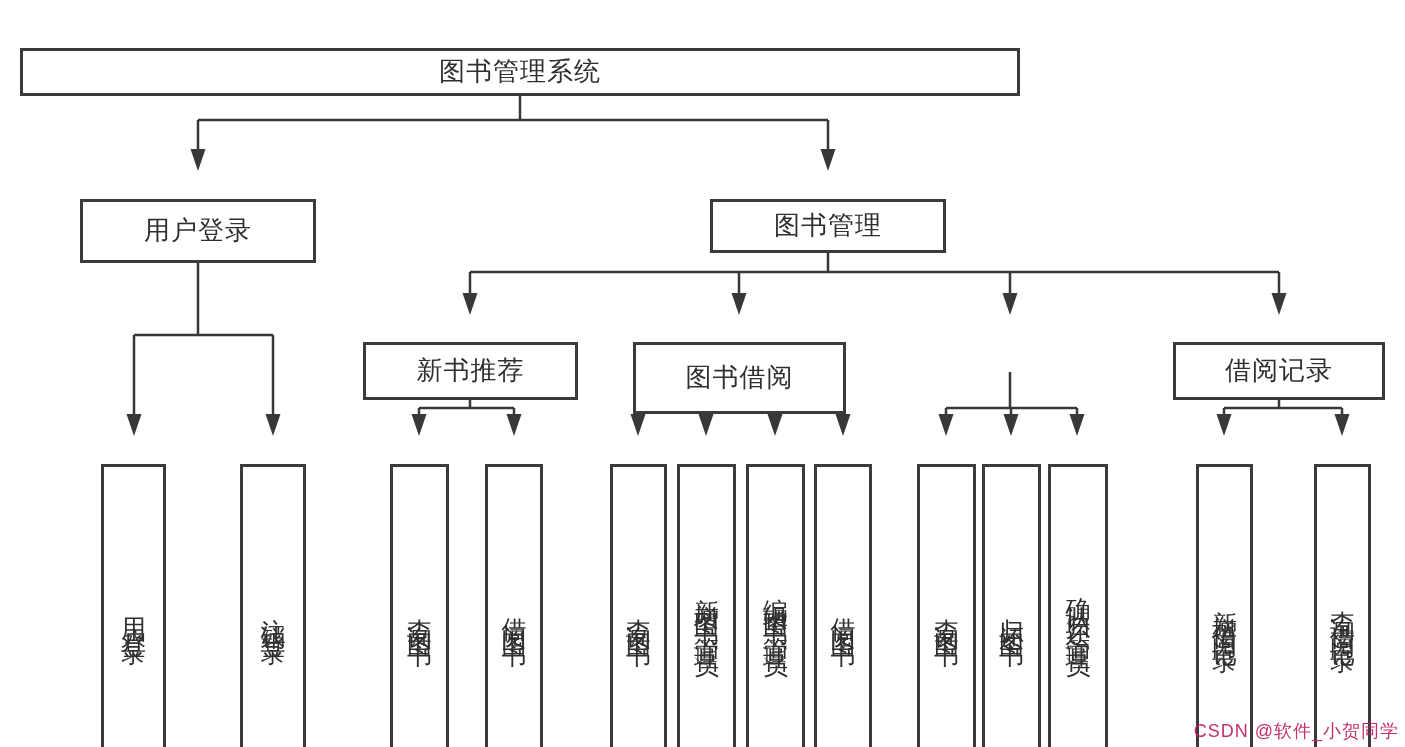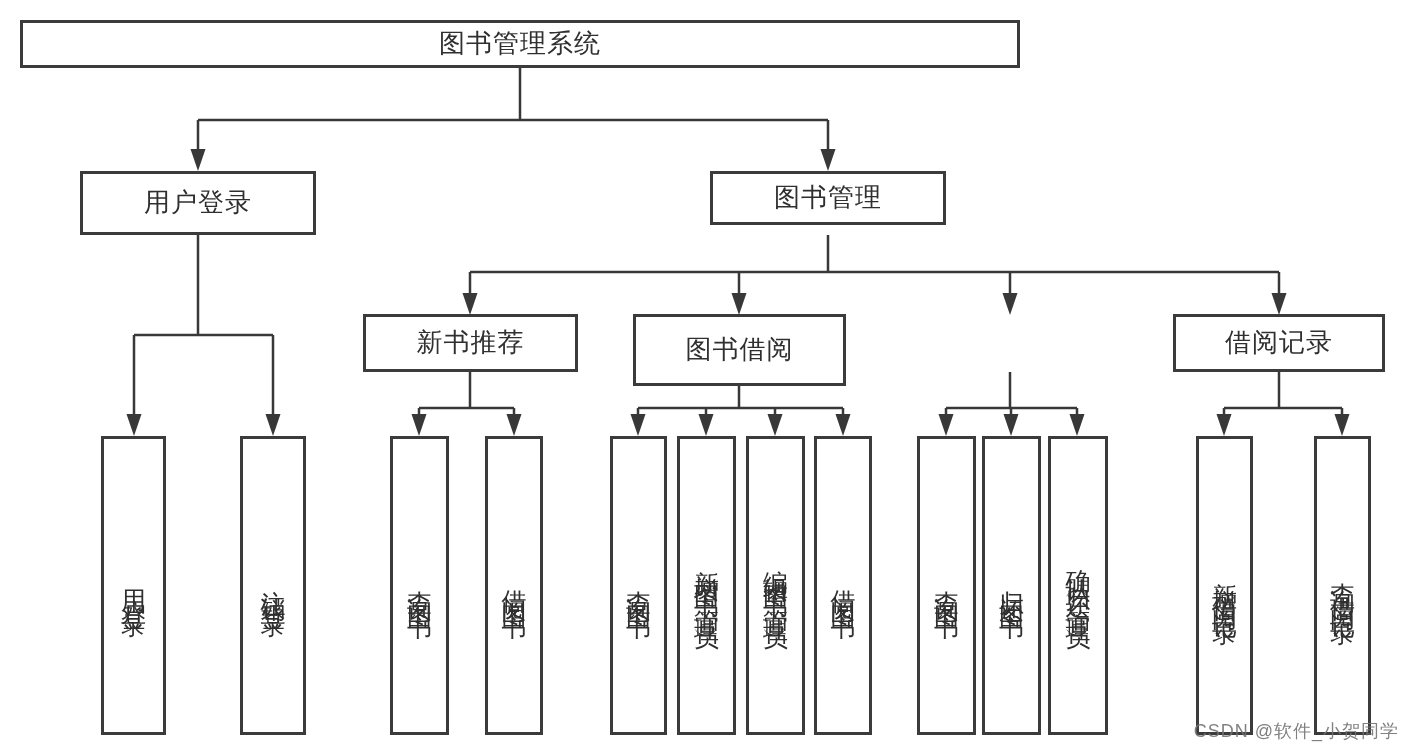--- a/index.html
+++ b/index.html
@@ -8,29 +8,29 @@
     font-family: "Liberation Sans", "DejaVu Sans", sans-serif;
     width: 1405px; height: 747px; position: relative; overflow: hidden;
   }
   .canvas { position: absolute; left: 0; top: 0; width: 1405px; height: 747px; background: #ffffff; }
   .wires { position: absolute; left: 0; top: 0; width: 1405px; height: 747px; z-index: 1; }
   .node {
     position: absolute; z-index: 2;
     background: #ffffff; border: 3px solid #3b3b3b;
     display: flex; align-items: center; justify-content: center;
     color: #2f2f2f; font-size: 26px; letter-spacing: 1px;
-    text-align: center; line-height: 1.15;
+    text-align: center; line-height: 1.15; margin-top: 28px;
   }
   .leaf {
     writing-mode: vertical-rl; text-orientation: mixed;
     font-size: 25px; letter-spacing: 8px;
   }
   .watermark {
     position: absolute; right: 6px; bottom: 4px; z-index: 3;
-    font-size: 18px; color: #737373; letter-spacing: 1px; opacity: 0.9;
+    font-size: 18px; color: #be185d; letter-spacing: 1px; opacity: 0.9;
   }
 </style>
 </head>
 <body>
 
 <div class="canvas">
 
   <svg class="wires" width="1405" height="747" viewBox="0 0 1405 747" fill="none" stroke="#383838" stroke-width="2.5">
 
     <path d="M520 68 V120 M198 120 H828 M198 120 V150 M828 120 V150"></path>

